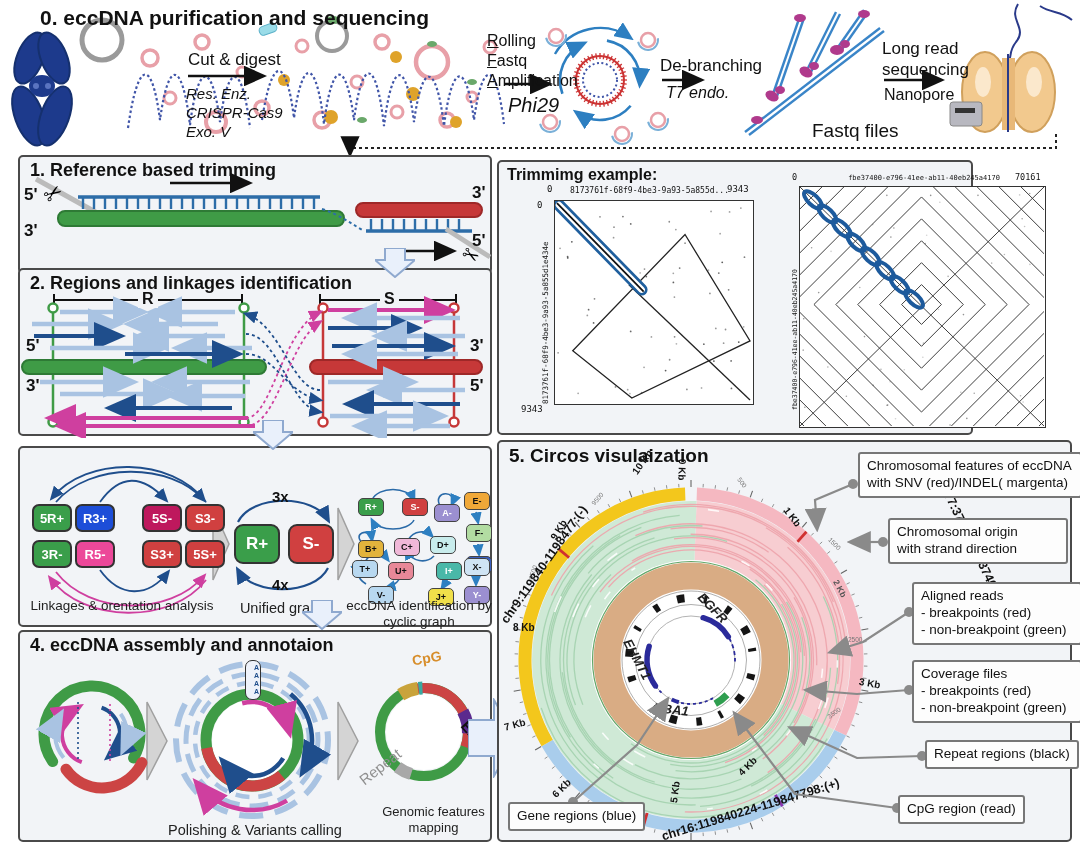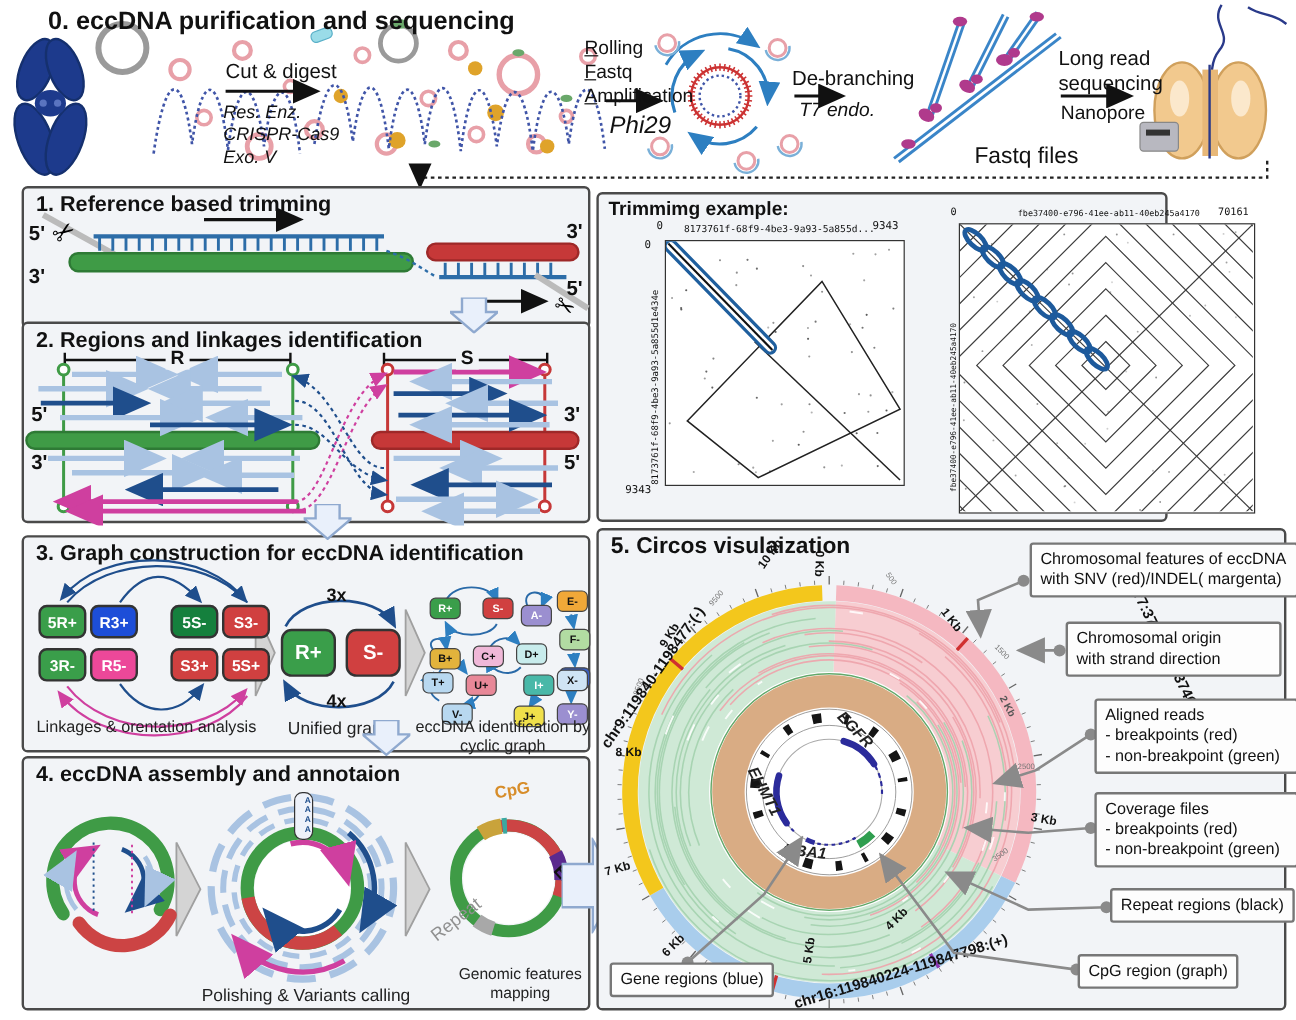--- a/index.html
+++ b/index.html
@@ -347,21 +347,20 @@
   </svg>
   <div class="abs" style="left:118px;top:20px;font-size:16px;font-weight:bold;background:#f2f4f7;padding:0 4px">R</div>
   <div class="abs" style="left:360px;top:20px;font-size:16px;font-weight:bold;background:#f2f4f7;padding:0 4px">S</div>
   <div class="prime" style="left:6px;top:66px">5'</div>
   <div class="prime" style="left:6px;top:106px">3'</div>
   <div class="prime" style="left:450px;top:66px">3'</div>
   <div class="prime" style="left:450px;top:106px">5'</div>
 </div>
 
 <div class="panel" style="left:18px;top:446px;width:474px;height:181px">
-  <div class="ptitle">3. Graph construction for eccDNA identification</div>
   <svg width="474" height="181" viewBox="0 0 474 181" style="position:absolute;left:0;top:0">
     <g fill="none" stroke="#1f4e8c" stroke-width="1.8">
       <path d="M36,54 C70,14 150,14 184,52" marker-end="url(#ah-d)"></path>
       <path d="M186,54 C152,8 66,8 32,50" marker-end="url(#ah-d)"></path>
       <path d="M80,54 C100,26 122,26 146,52" marker-end="url(#ah-d)"></path>
       <path d="M80,122 C100,150 128,150 148,124" marker-end="url(#ah-d)"></path>
     </g>
     <g fill="none" stroke="#cf3f9f" stroke-width="1.8">
       <path d="M36,124 C70,168 150,168 184,128" marker-end="url(#ah-m)"></path>
       <path d="M186,132 C152,176 64,176 30,130" marker-end="url(#ah-m)"></path>
@@ -383,21 +382,21 @@
       <path d="M414,108 C406,116 392,114 386,102" marker-end="url(#ah-b)"></path>
       <path d="M346,112 C352,104 362,104 368,112" marker-end="url(#ah-b)"></path>
       <path d="M380,124 C382,132 374,138 366,140" marker-end="url(#ah-b)"></path>
       <path d="M346,136 C336,130 336,120 340,114" marker-end="url(#ah-b)"></path>
       <path d="M426,134 L422,140" marker-end="url(#ah-b)"></path>
       <path d="M456,130 L456,136" marker-end="url(#ah-b)"></path>
     </g>
   </svg>
   <div class="node" style="left:12px;top:56px;background:#3a9e4a">5R+</div>
   <div class="node" style="left:55px;top:56px;background:#1d4ed8">R3+</div>
-  <div class="node" style="left:122px;top:56px;background:#15803d">5S-</div>
+  <div class="node" style="left:122px;top:56px;background:#be185d">5S-</div>
   <div class="node" style="left:165px;top:56px;background:#d04040">S3-</div>
   <div class="node" style="left:12px;top:92px;background:#3a9e4a">3R-</div>
   <div class="node" style="left:55px;top:92px;background:#ec4899">R5-</div>
   <div class="node" style="left:122px;top:92px;background:#d04040">S3+</div>
   <div class="node" style="left:165px;top:92px;background:#d04040">5S+</div>
   <div class="cap" style="left:2px;top:150px;width:200px">Linkages &amp; orentation analysis</div>
   <div class="bignode" style="left:214px;top:76px;background:#3a9e4a">R+</div>
   <div class="bignode" style="left:268px;top:76px;background:#d04040">S-</div>
   <div class="abs" style="left:252px;top:40px;font-size:15px;font-weight:bold">3x</div>
   <div class="abs" style="left:252px;top:128px;font-size:15px;font-weight:bold">4x</div>
@@ -896,17 +895,17 @@
 </div>
 <div class="callout" style="left:912px;top:660px;width:152px">
   <div>Coverage files</div>
   <div>- breakpoints (red)</div>
   <div>- non-breakpoint (green)</div>
 </div>
 <div class="callout" style="left:925px;top:740px">
   <div>Repeat regions (black)</div>
 </div>
 <div class="callout" style="left:898px;top:795px">
-  <div>CpG region (graph)</div>
+  <div>CpG region (read)</div>
 </div>
 <div class="callout" style="left:508px;top:802px">
   <div>Gene regions (blue)</div>
 </div>
 
 </body></html>

